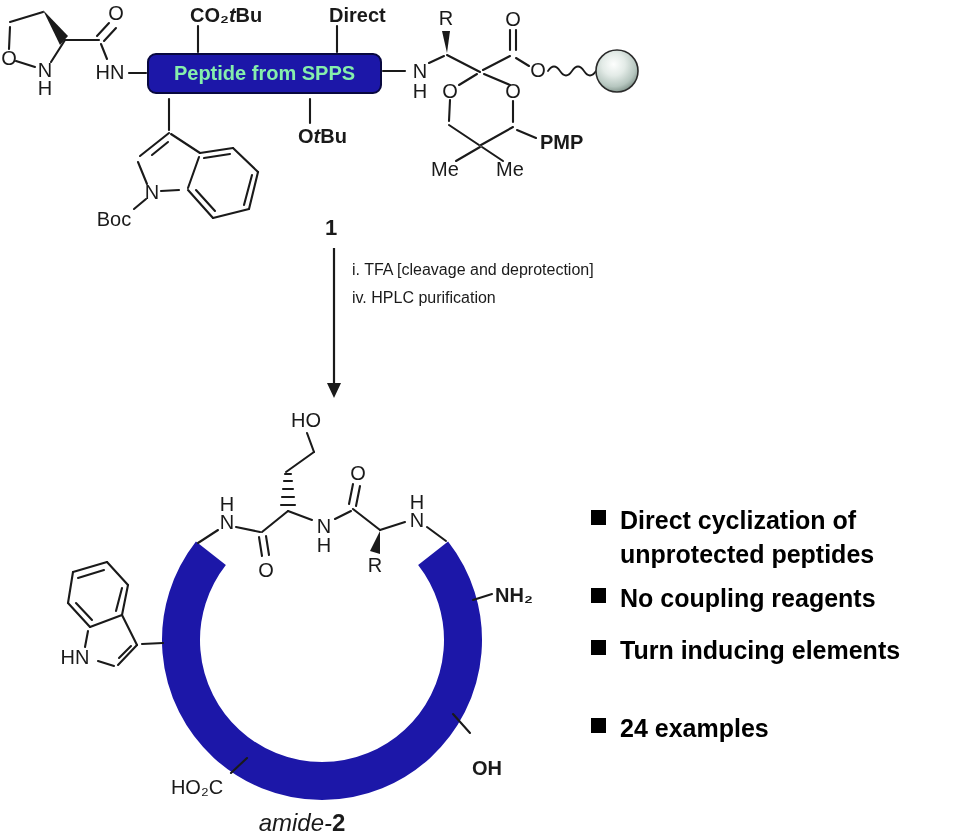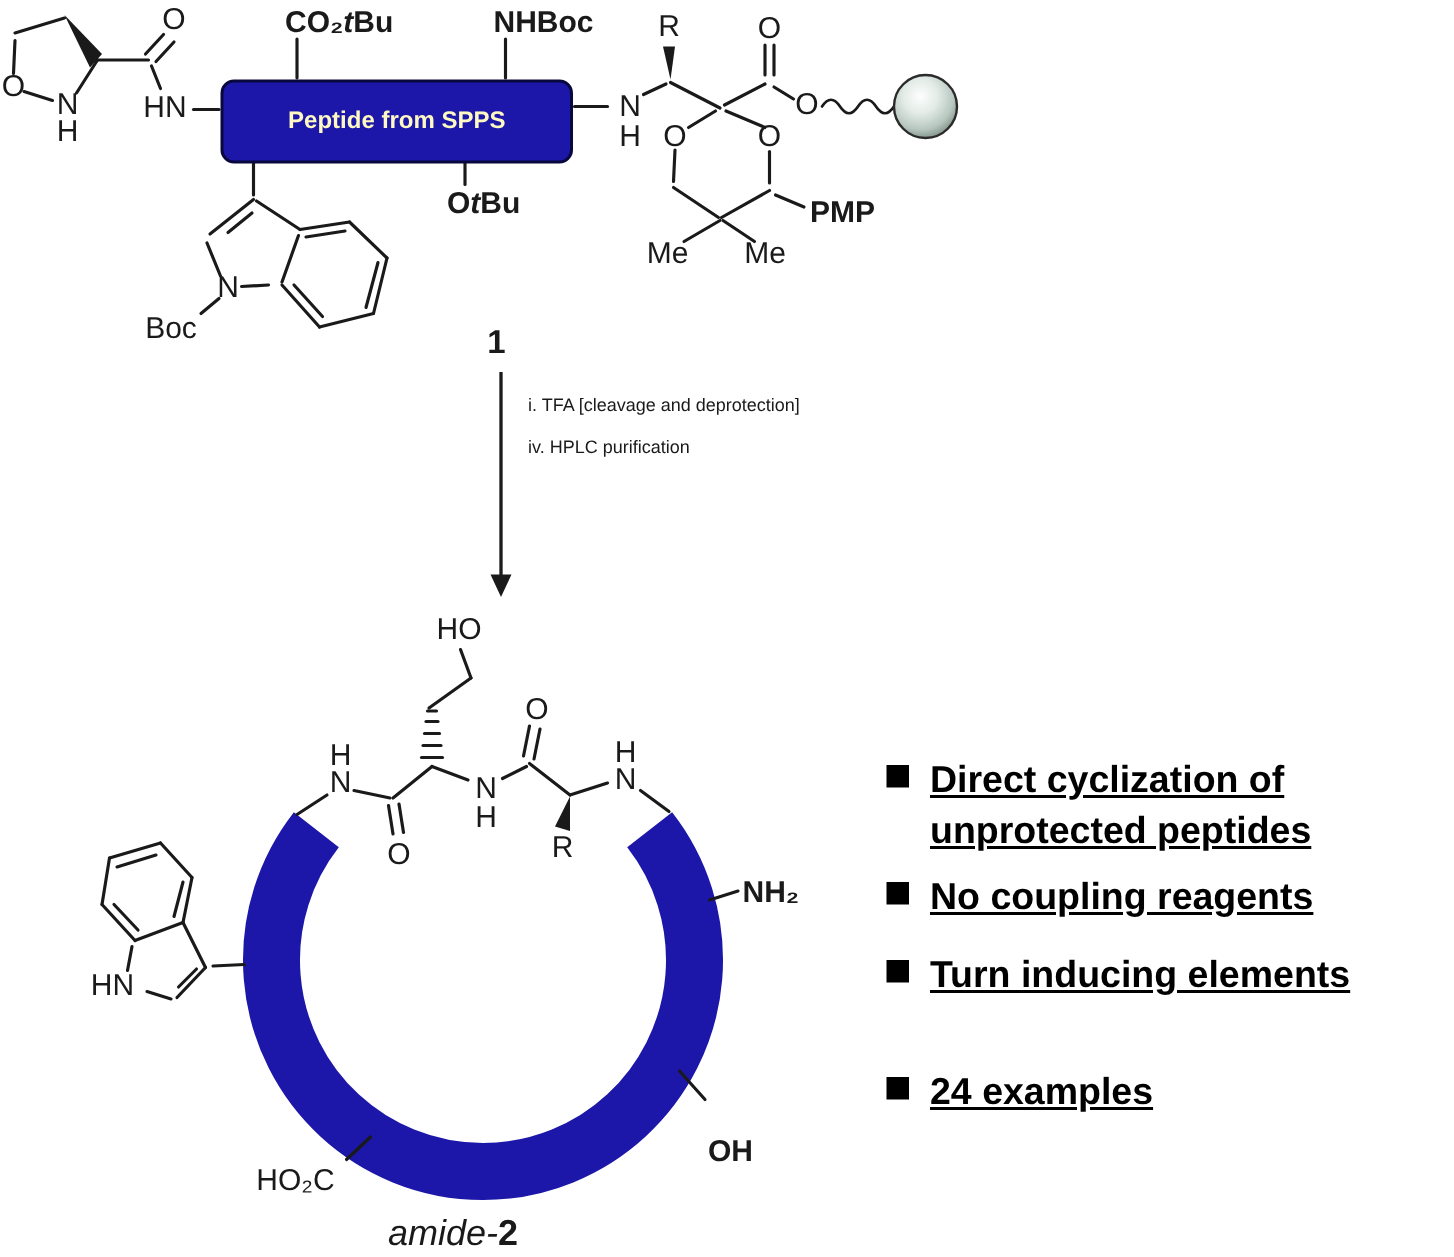--- a/index.html
+++ b/index.html
@@ -12,34 +12,34 @@
   }
   svg.layer { position:absolute; left:0; top:0; }
   .lbl {
     position:absolute; transform:translate(-50%,-50%);
     font-size:20px; line-height:1; white-space:nowrap; color:var(--ink);
     text-align:center;
   }
   .lbl.la { transform:translate(0,-50%); text-align:left;font-weight:bold; }
   .lbl i { font-style:italic; }
   .box {
-    position:absolute; left:147px; top:53px; width:235px; height:56px;
+    position:absolute; left:147px; top:53px; width:235px; height:41px;
     background:var(--blue); border:2.5px solid #08083f; border-radius:9px;
     display:flex; align-items:center; justify-content:center;
-    color:#fef9c3; font-weight:bold; font-size:16px; white-space:nowrap;
+    color:#86efac; font-weight:bold; font-size:20px; white-space:nowrap;
   }
-  .conditions { position:absolute; left:352px; top:256px; font-size:12px; line-height:28px; }
+  .conditions { position:absolute; left:352px; top:256px; font-size:16px; line-height:28px; }
   .num1 { font-weight:bold; font-size:22px; }
   .amide { position:absolute; transform:translate(-50%,-50%); font-size:24px; white-space:nowrap; }
   .amide .it { font-style:italic; }
   .amide .bd { font-weight:bold; }
   .bullets { position:absolute; left:591px; top:503px; width:378px; }
   .bullet-item { position:absolute; left:0; display:flex; }
   .sq { width:15px; height:15px; background:#000; margin-right:14px; margin-top:7px; flex:none; }
-  .btxt { font-weight:bold; font-size:25px; line-height:34px; color:#000;text-decoration:underline; }
+  .btxt { font-weight:bold; font-size:25px; line-height:34px; color:#000; }
   .btxt div:empty { display:none; }
 </style>
 </head>
 <body>
 
 <div id="stage">
 
   <svg class="layer" width="969" height="838" viewBox="0 0 969 838">
     <defs>
       <radialGradient id="beadGrad" cx="42%" cy="34%" r="78%">
@@ -176,21 +176,21 @@
   <div class="lbl" style="left:45px;top:70px">N</div>
   <div class="lbl" style="left:45px;top:88px">H</div>
   <div class="lbl" style="left:116px;top:13px">O</div>
   <div class="lbl" style="left:110px;top:72px">HN</div>
 
   <div class="box">
     <span>Peptide from SPPS</span>
   </div>
 
   <div class="lbl la" style="left:190px;top:15px"><span>CO₂</span><i>t</i><span>Bu</span></div>
-  <div class="lbl la" style="left:329px;top:15px">NHBoc</div>
+  <div class="lbl la" style="left:329px;top:15px">Direct</div>
   <div class="lbl la" style="left:298px;top:136px"><span>O</span><i>t</i><span>Bu</span></div>
   <div class="lbl" style="left:152px;top:192px">N</div>
   <div class="lbl" style="left:114px;top:219px">Boc</div>
 
   <div class="lbl" style="left:420px;top:71px">N</div>
   <div class="lbl" style="left:420px;top:91px">H</div>
   <div class="lbl" style="left:446px;top:18px">R</div>
   <div class="lbl" style="left:513px;top:19px">O</div>
   <div class="lbl" style="left:538px;top:70px">O</div>
   <div class="lbl" style="left:450px;top:91px">O</div>

